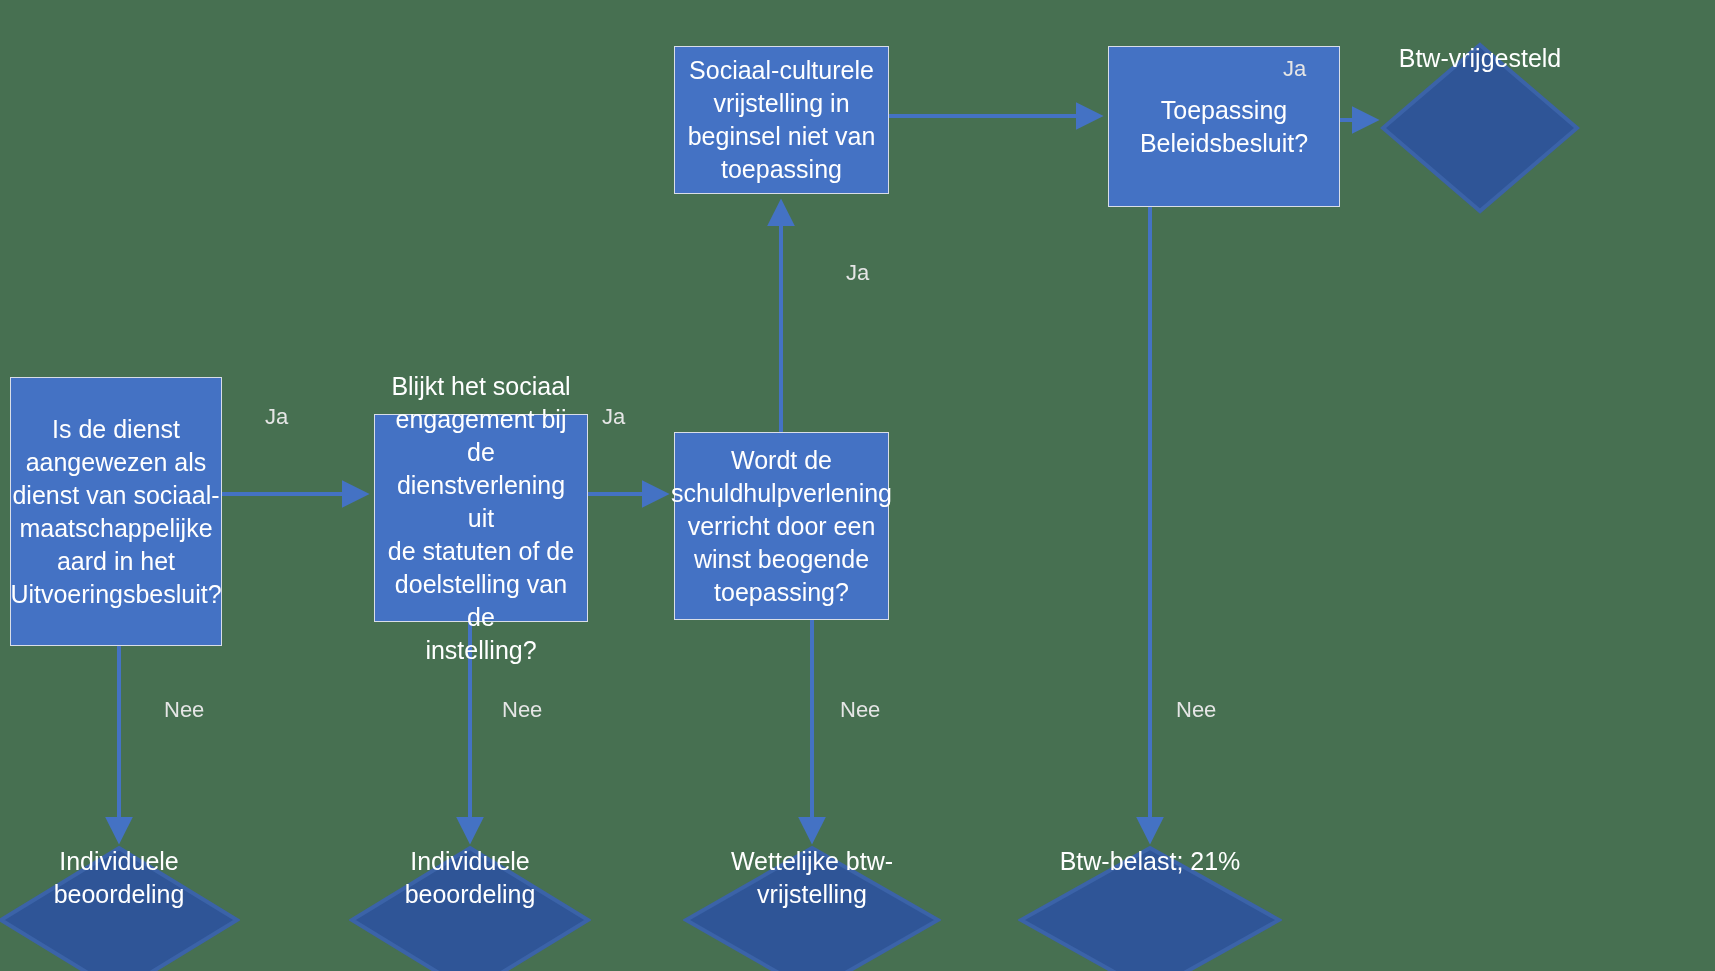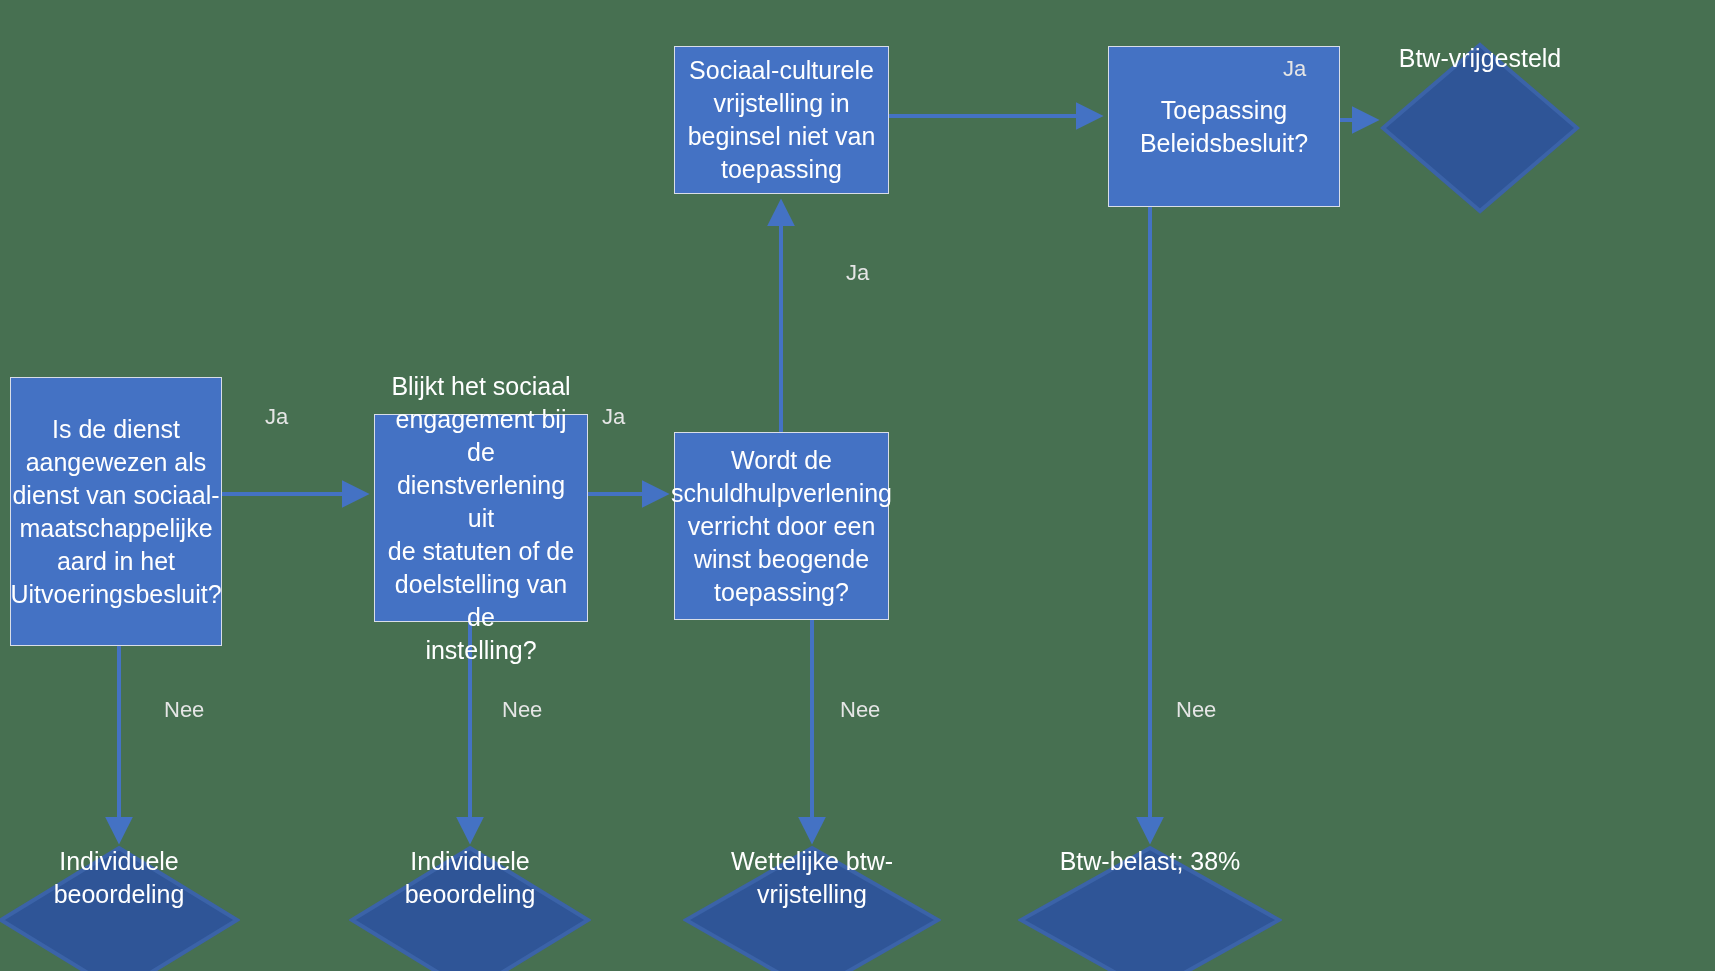--- a/index.html
+++ b/index.html
@@ -182,21 +182,21 @@
       <polygon points="129,3 255,75 129,147 3,75" fill="#2F5597" stroke="#3B63A8" stroke-width="4"></polygon>
     </svg>
     <span class="diamond-label">Wettelijke btw-
 vrijstelling</span>
   </div>
 
   <div class="node-diamond" style="left:1018px; top:803px; width:264px; height:150px;">
     <svg class="diamond-shape" viewBox="0 0 264 150" preserveAspectRatio="none">
       <polygon points="132,3 261,75 132,147 3,75" fill="#2F5597" stroke="#3B63A8" stroke-width="4"></polygon>
     </svg>
-    <span class="diamond-label">Btw-belast; 38%</span>
+    <span class="diamond-label">Btw-belast; 21%</span>
   </div>
 
   <span class="edge-label" style="left:265px; top:364px;">Ja</span>
 
   <span class="edge-label" style="left:602px; top:364px;">Ja</span>
 
   <span class="edge-label" style="left:846px; top:220px;">Ja</span>
 
   <span class="edge-label" style="left:1283px; top:16px;">Ja</span>
 

